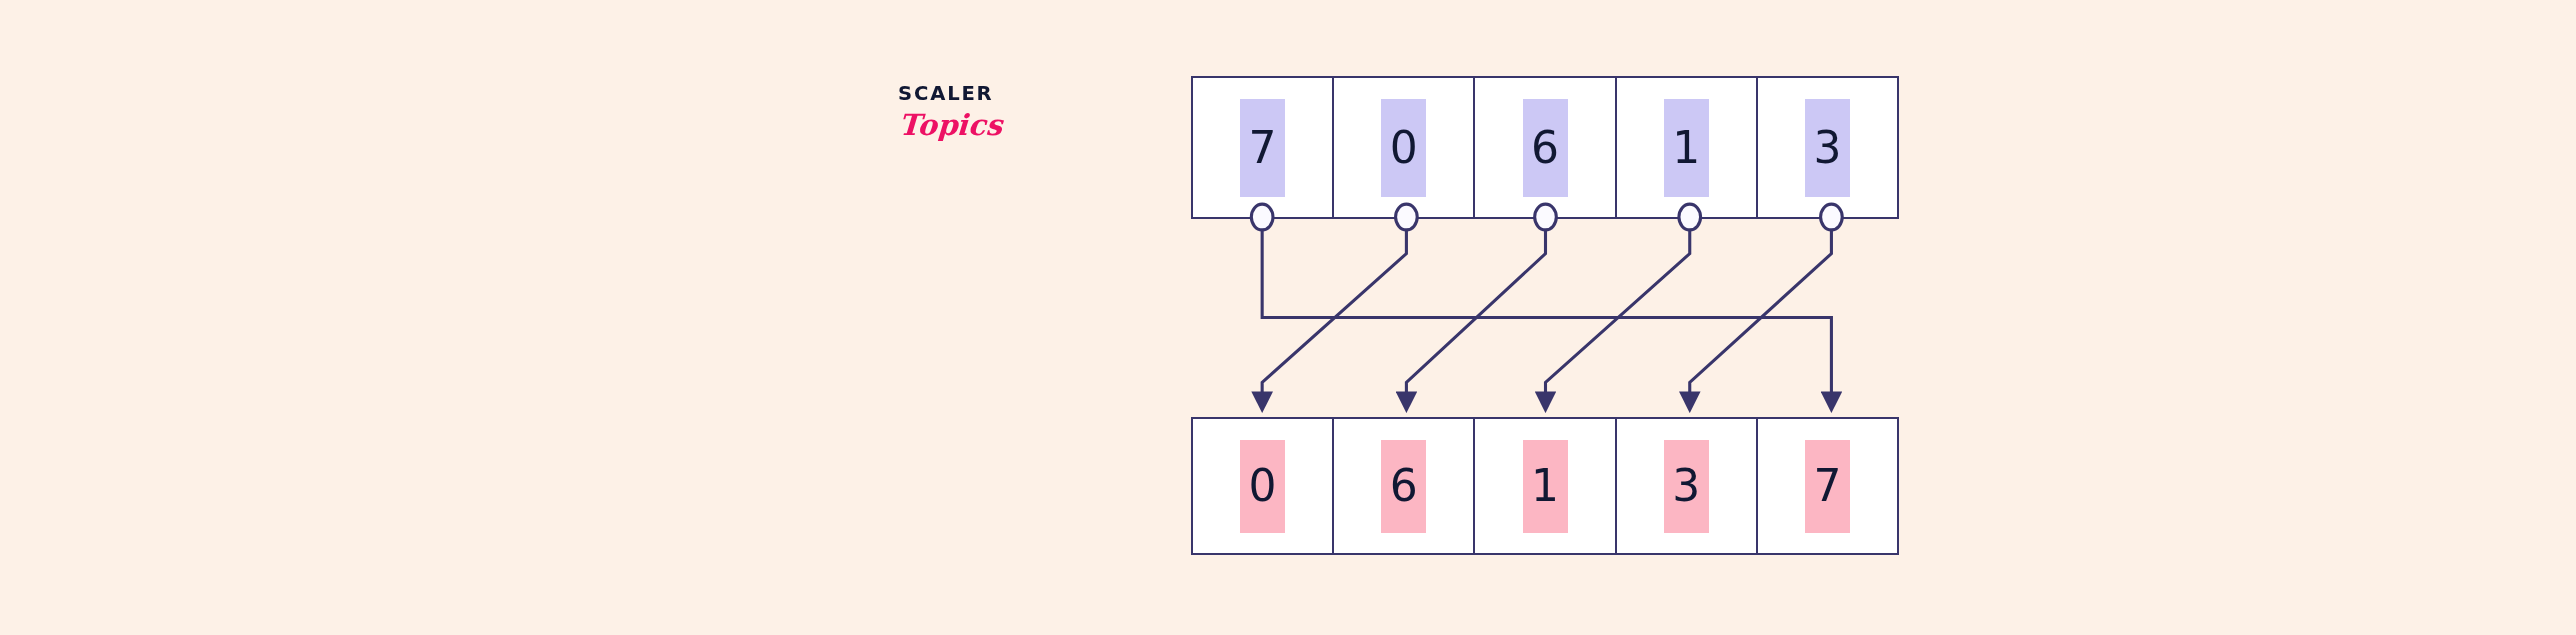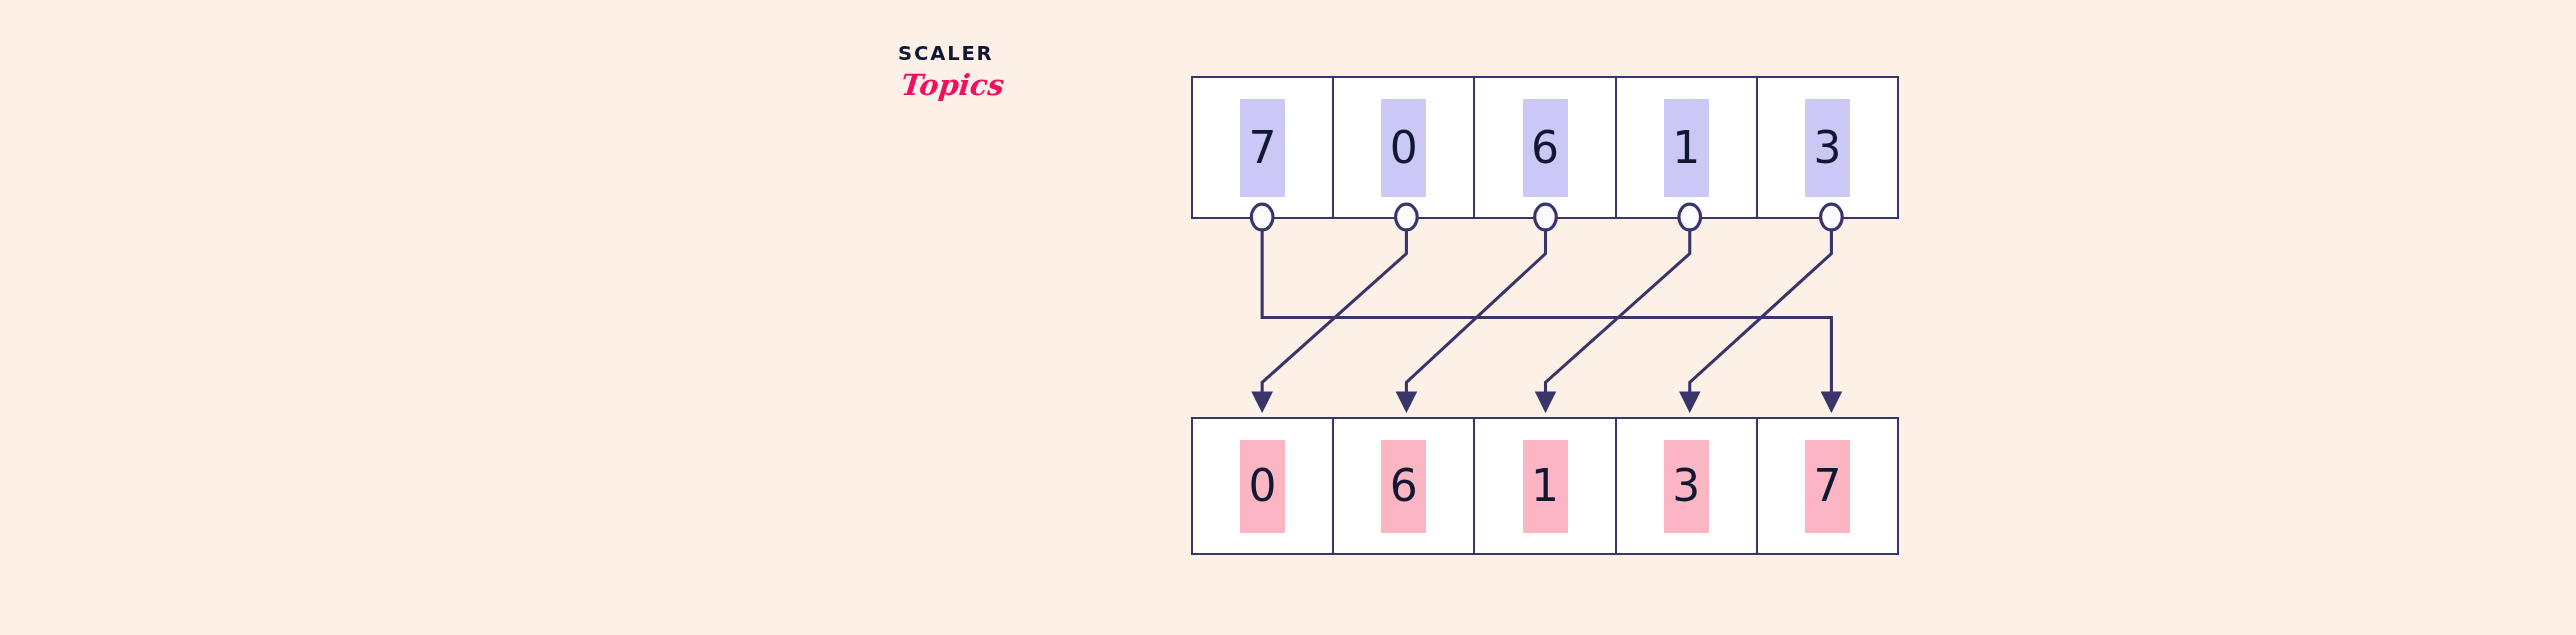--- a/index.html
+++ b/index.html
@@ -35,20 +35,21 @@
   .logo-word {
     font-family: "DejaVu Sans", sans-serif;
     font-weight: 700;
     font-size: 19.6px;
     letter-spacing: 1.8px;
     color: #111833;
     line-height: 1;
     display: block;
     text-align: left;
     padding-left: 2.1px;
+    margin-top: 40px;
   }
   .logo-script {
     font-family: "DejaVu Serif", serif;
     font-style: italic;
     font-weight: 700;
     font-size: 29px;
     color: #ED1164;
     line-height: 1;
     display: block;
     margin-top: 7.2px;

